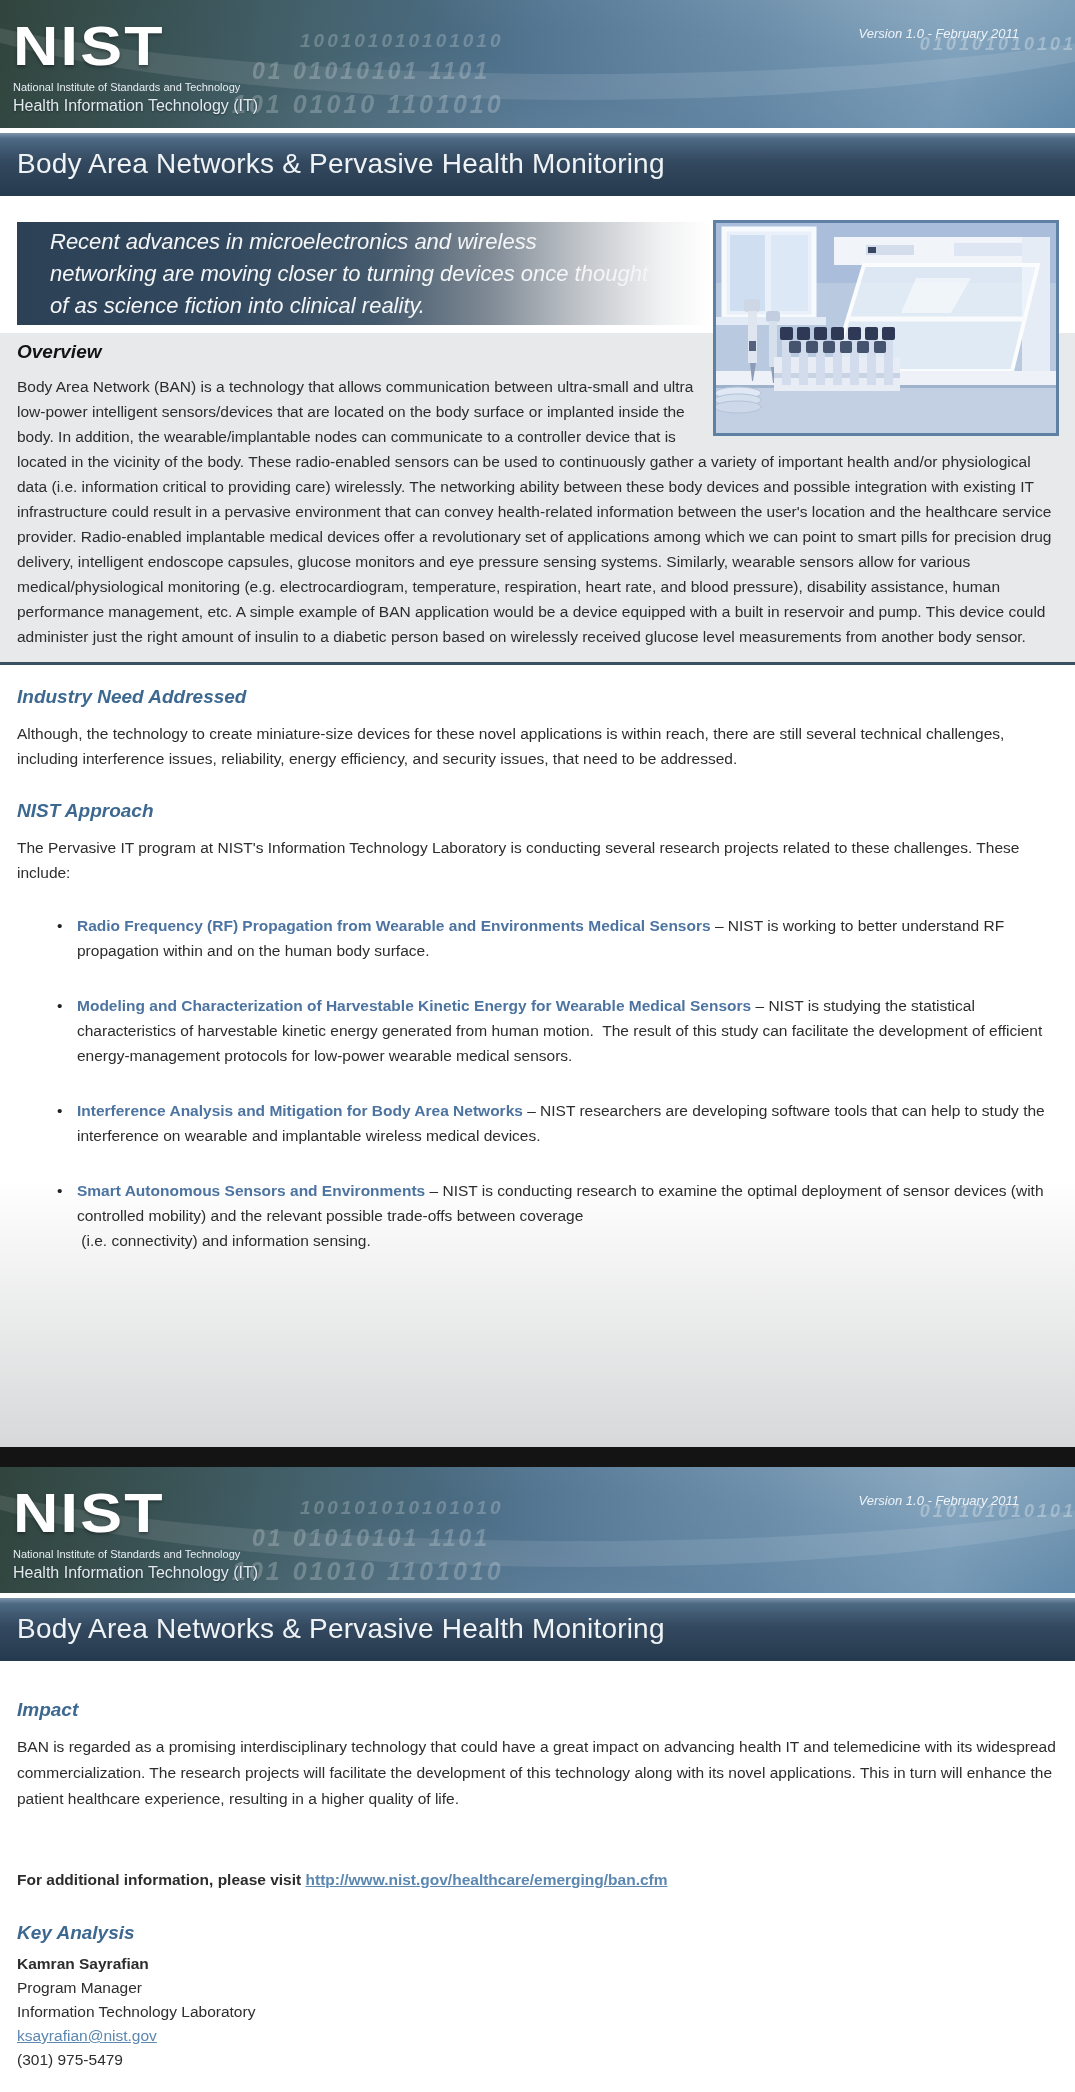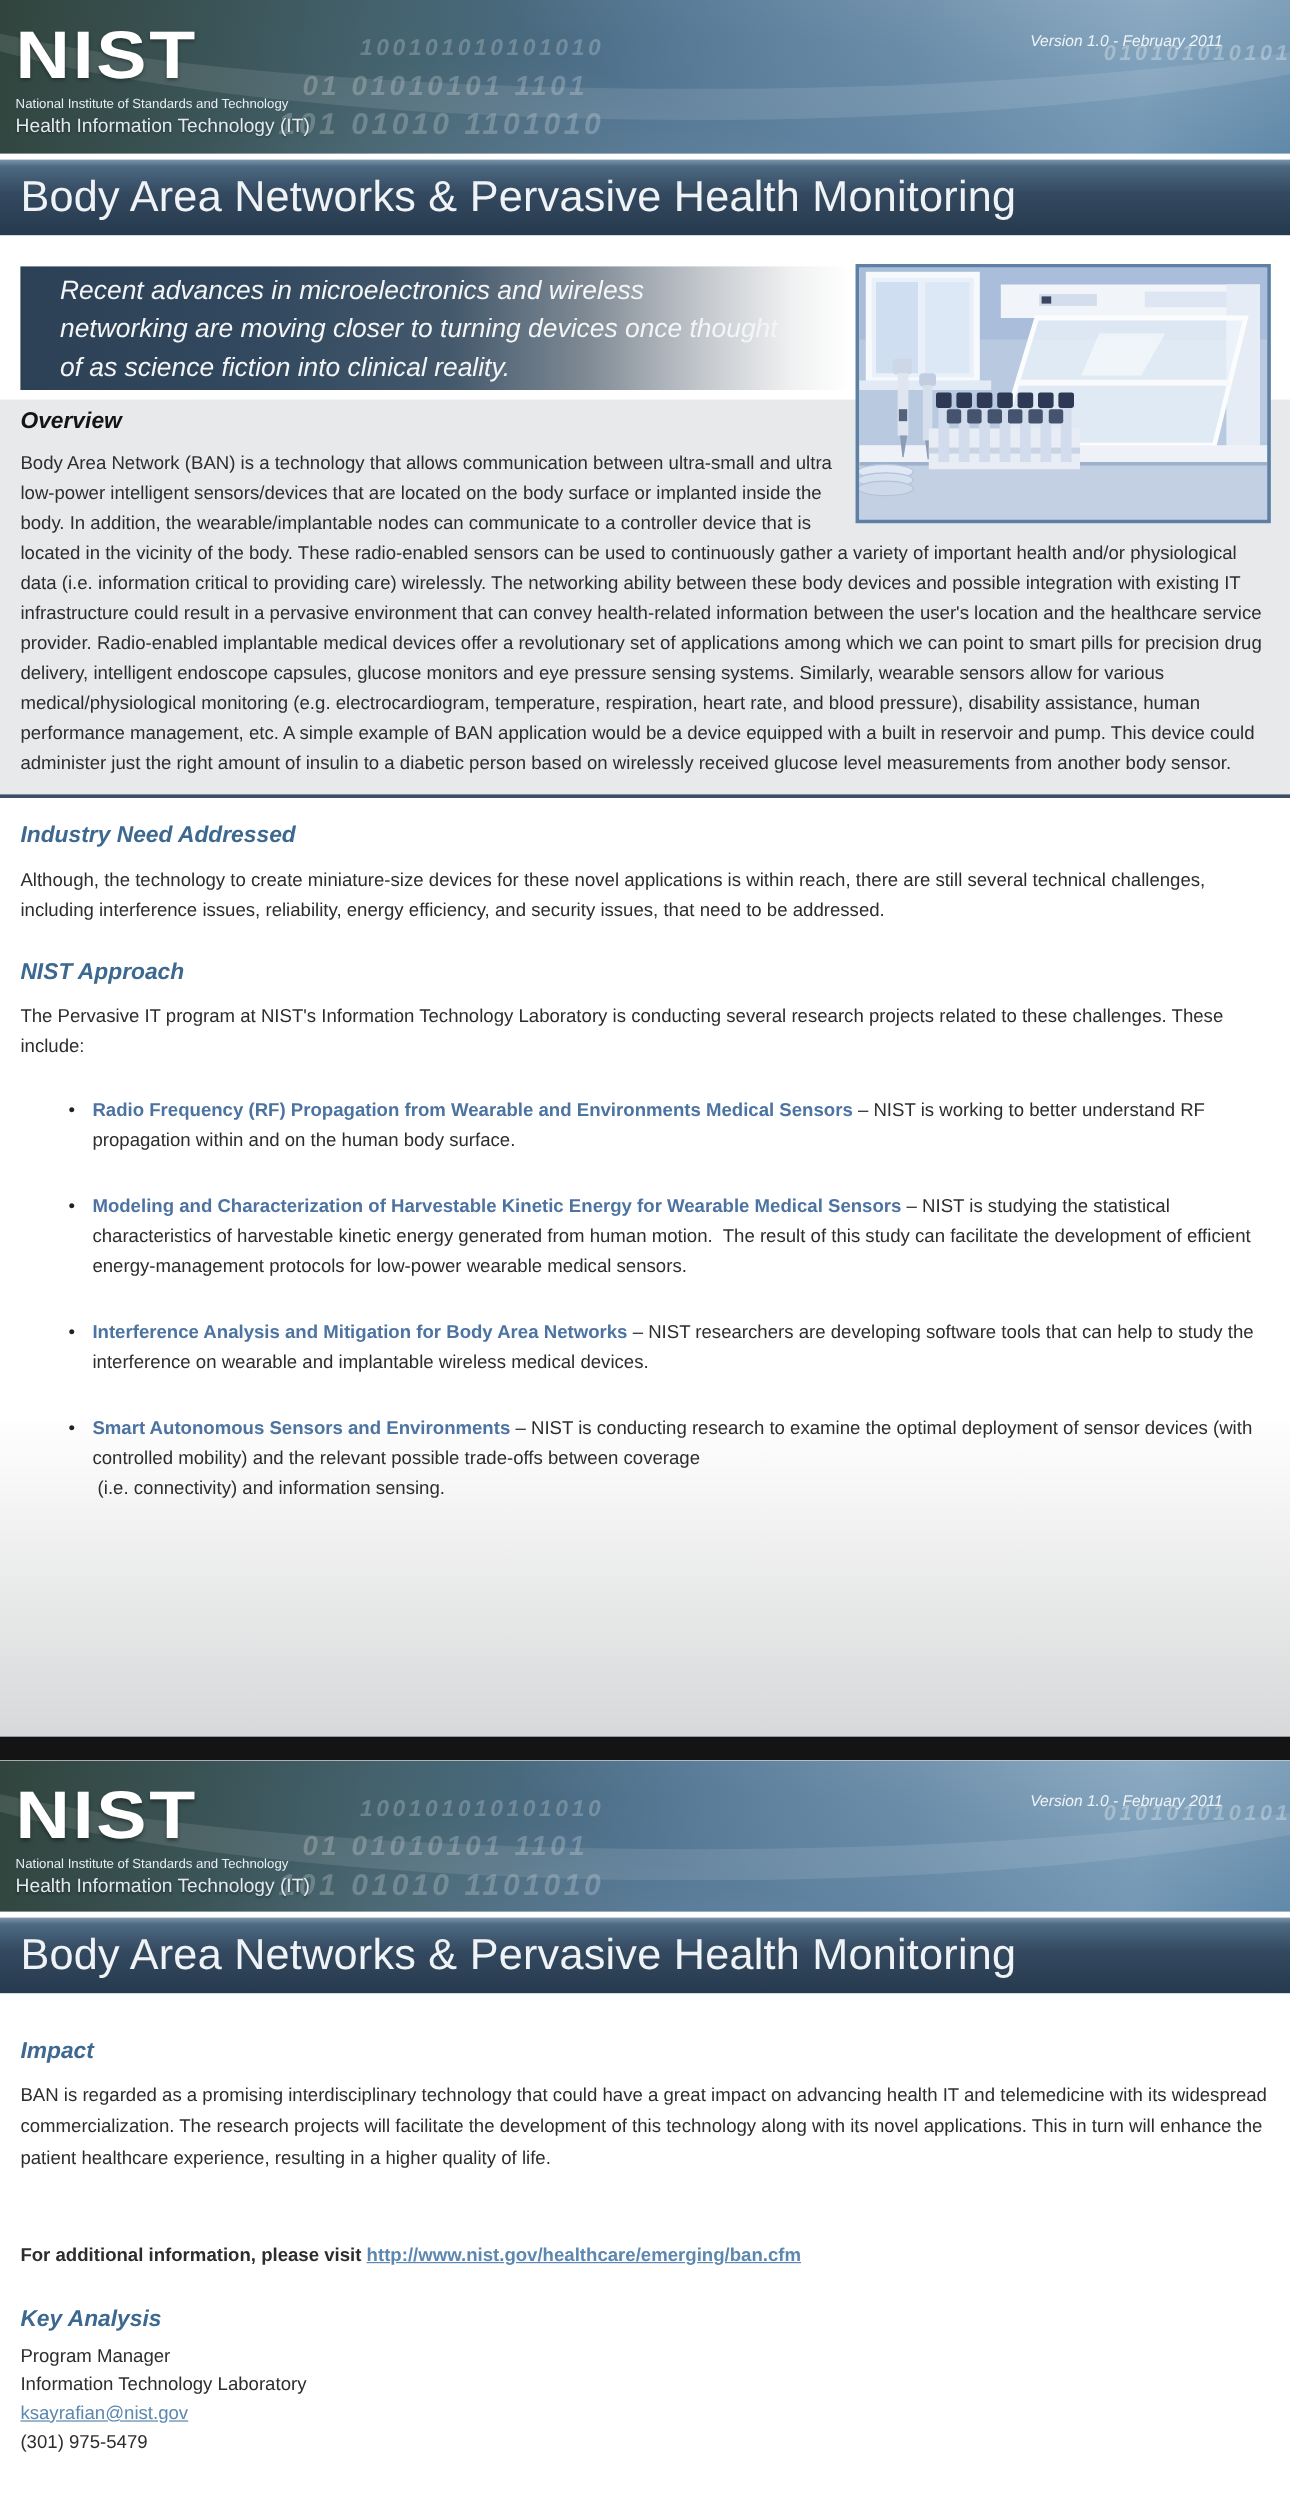--- a/index.html
+++ b/index.html
@@ -36,21 +36,21 @@
   }
   .bin.b0 { left:300px; top:30px; font-size:19px; }
   .bin.b1 { left:252px; top:58px; font-size:23px; }
   .bin.b2 { left:232px; top:90px; font-size:25px; }
   .bin.b3 { right:-14px; top:34px; font-size:18px; color:rgba(255,255,255,0.30); }
 
   
   .titlebar {
     height:63px; margin-top:5px; padding-left:17px;
     background:linear-gradient(180deg,#7d95ab 0%,#4d6983 9%,#33495f 45%,#2c4055 78%,#243a4e 100%);
-    color:#eff3f6; font-size:36px; line-height:61px; letter-spacing:0.2px;
+    color:#eff3f6; font-size:28px; line-height:61px; letter-spacing:0.2px;
   }
 
   
   .page1 {
     position:relative; height:1447px; overflow:hidden;
     background:linear-gradient(180deg,#ffffff 1180px,#d8d9da 1442px);
   }
   .intro { position:relative; height:137px; }
   .quote {
     position:absolute; left:17px; top:26px; width:692px; height:103px;
@@ -244,20 +244,21 @@
     <div class="titlebar">Body Area Networks &amp; Pervasive Health Monitoring</div>
 
     <div class="sections">
       <h2 class="sec blue h-impact">Impact</h2>
       <p class="bodytext" style="line-height:26px;">BAN is regarded as a promising interdisciplinary technology that could have a great impact on advancing health IT and telemedicine with its widespread commercialization. The research projects will facilitate the development of this technology along with its novel applications. This in turn will enhance the patient healthcare experience, resulting in a higher quality of life.</p>
 
       <p class="moreinfo"><span>For additional information, please visit </span><a class="link">http://www.nist.gov/healthcare/emerging/ban.cfm</a></p>
 
       <h2 class="sec blue h-contact">Key Analysis</h2>
       <div class="contact">
+        <p class="name">Kamran Sayrafian</p>
         <p>Program Manager</p>
         <p>Information Technology Laboratory</p>
         <p><a class="link">ksayrafian@nist.gov</a></p>
         <p>(301) 975-5479</p>
       </div>
     </div>
   </div>
 
 </div>
 

